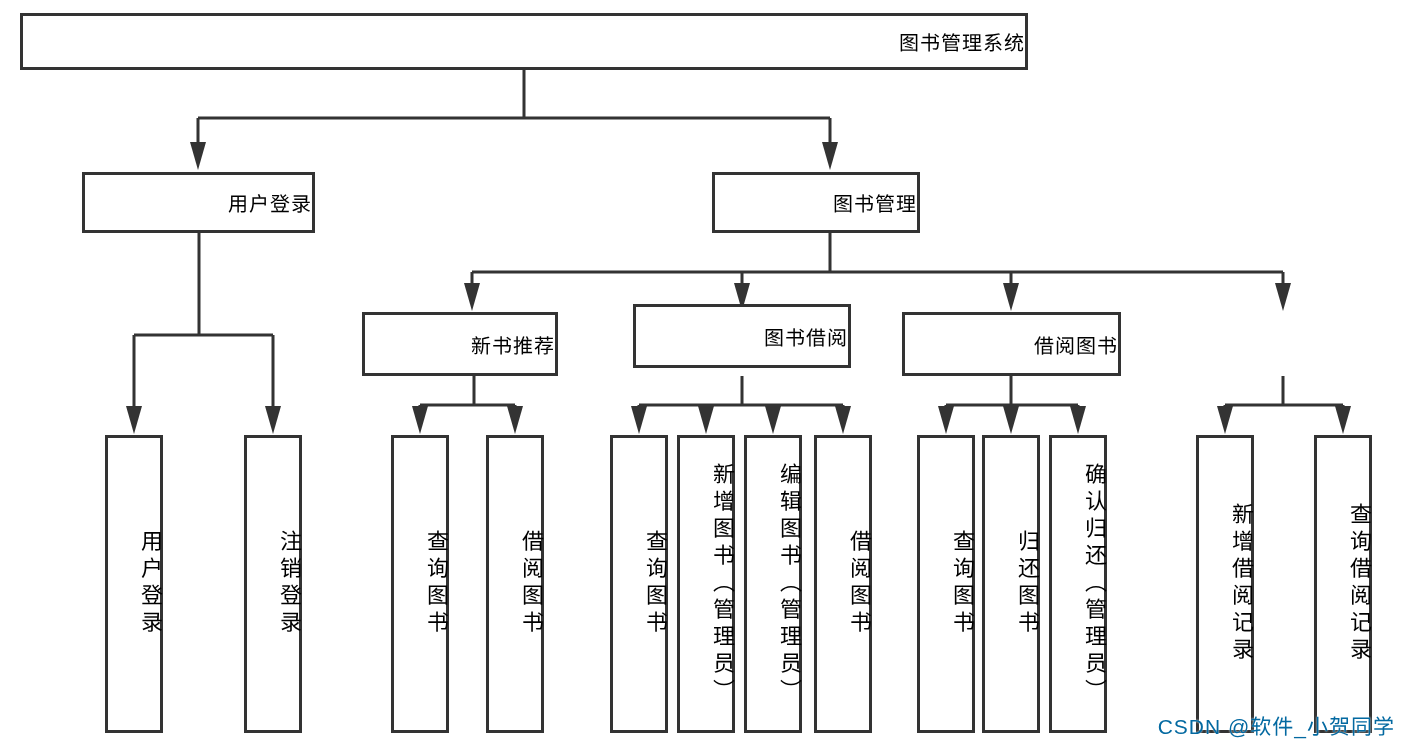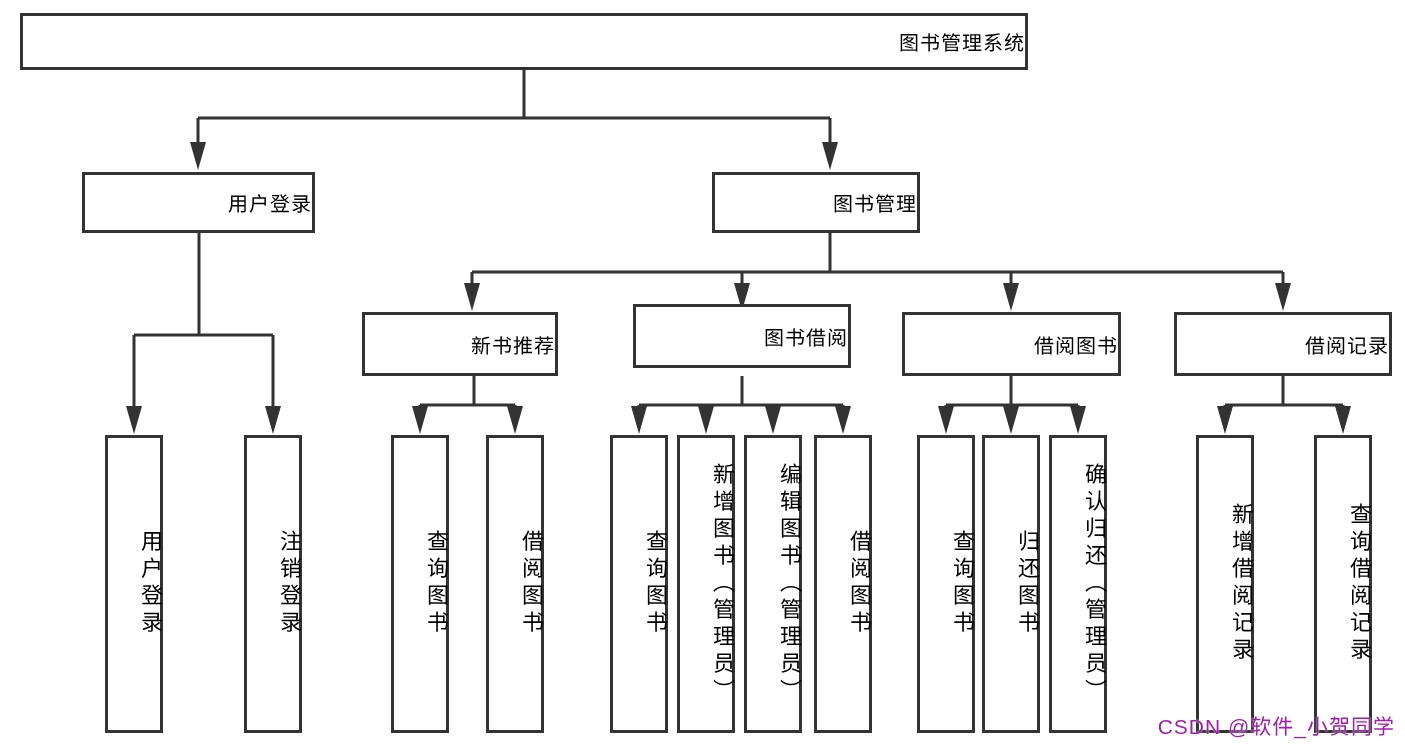--- a/index.html
+++ b/index.html
@@ -71,21 +71,21 @@
   .leaf-9  { left: 917px; }
   .leaf-10 { left: 982px; }
   .leaf-11 { left: 1049px; }
   .leaf-12 { left: 1196px; }
   .leaf-13 { left: 1314px; }
   .watermark {
     position: absolute;
     right: 10px;
     bottom: 7px;
     font-size: 21px;
-    color: #a21caf;
+    color: #0369a1;
     text-shadow: 0 0 2px #ffffff;
     z-index: 3;
     letter-spacing: 1px;
     white-space: nowrap;
   }
 </style>
 </head>
 <body>
 
 <div class="canvas">
@@ -166,23 +166,20 @@
 
   <div class="node h n-newbook">
     <span>新书推荐</span>
   </div>
   <div class="node h n-borrowing">
     <span>图书借阅</span>
   </div>
   <div class="node h n-current">
     <span>借阅图书</span>
   </div>
-  <div class="node h n-records">
-    <span>借阅记录</span>
-  </div>
 
   <div class="node v leaf-1">
     <span class="vtext">用户登录</span>
   </div>
   <div class="node v leaf-2">
     <span class="vtext">注销登录</span>
   </div>
   <div class="node v leaf-3">
     <span class="vtext">查询图书</span>
   </div>

